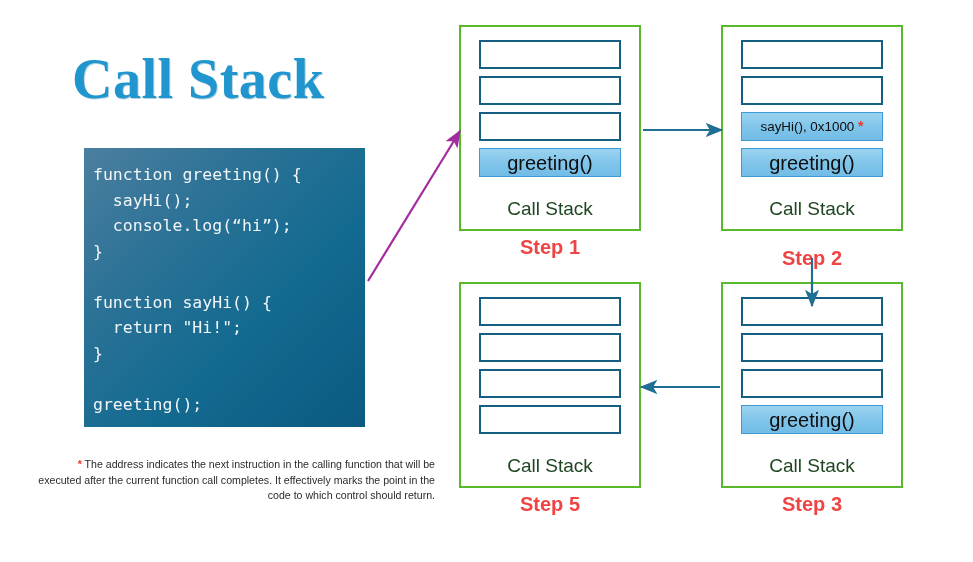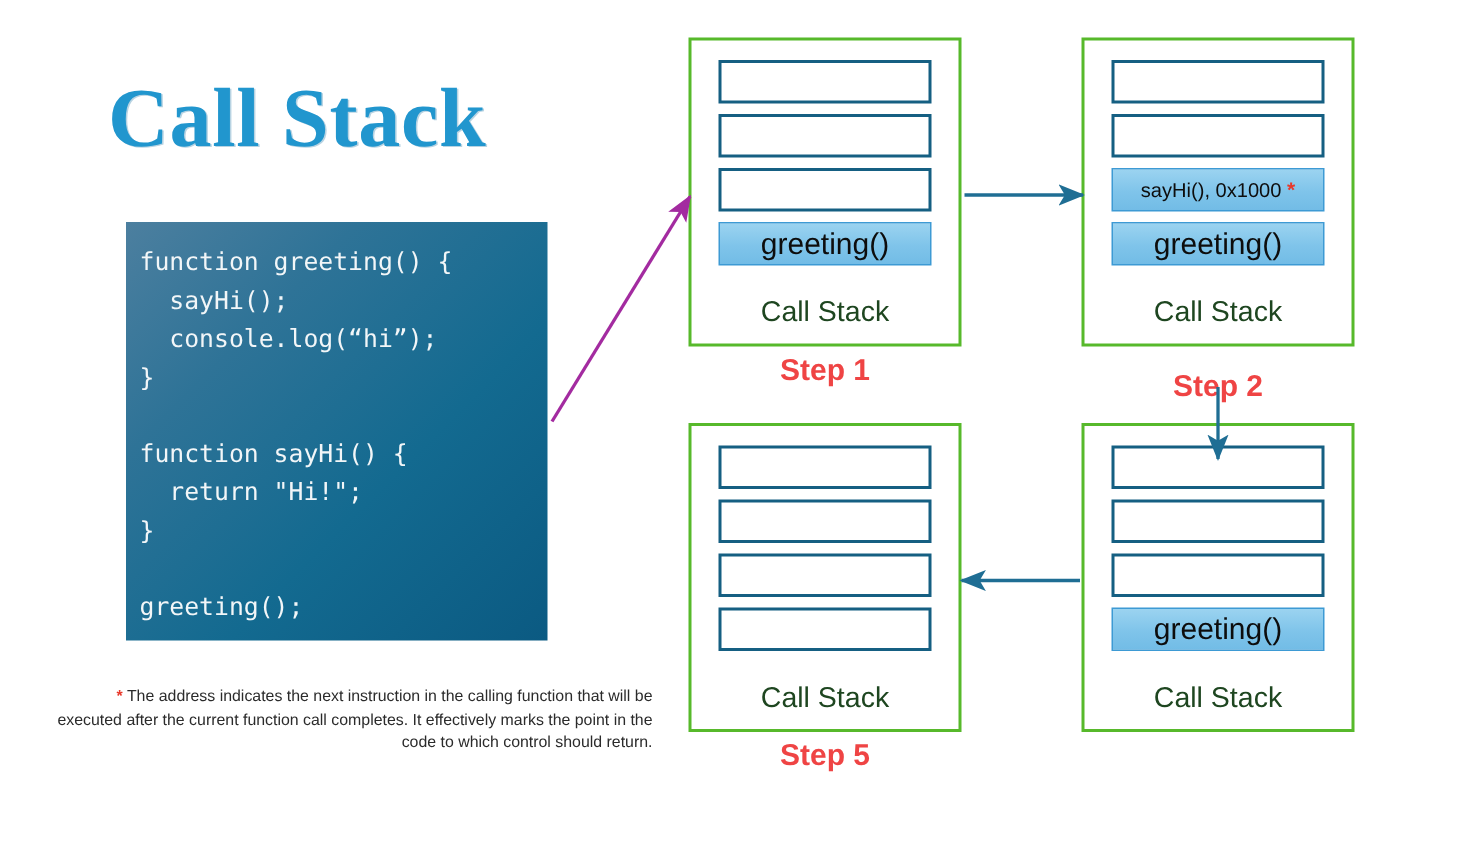--- a/index.html
+++ b/index.html
@@ -247,20 +247,21 @@
         </div>
       <div class="slot">
           <span class="slot-label"></span>
         </div>
       <div class="slot filled">
           <span class="slot-label">greeting()</span>
         </div>
     </div>
     <div class="stack-caption">Call Stack</div>
   </div>
+  <div class="step-label" id="step3-label">Step 3</div>
 
   <svg id="arrows" viewBox="0 0 973 562">
     <defs>
       <marker id="ah-teal" markerWidth="9" markerHeight="9" refX="7.4" refY="3.2" orient="auto">
         <path d="M0,0 L8,3.2 L0,6.4 L1.9,3.2 Z" fill="#1F6E94"></path>
       </marker>
       <marker id="ah-purple" markerWidth="9" markerHeight="9" refX="7.4" refY="3.2" orient="auto">
         <path d="M0,0 L8,3.2 L0,6.4 L1.9,3.2 Z" fill="#A32BA0"></path>
       </marker>
     </defs>

